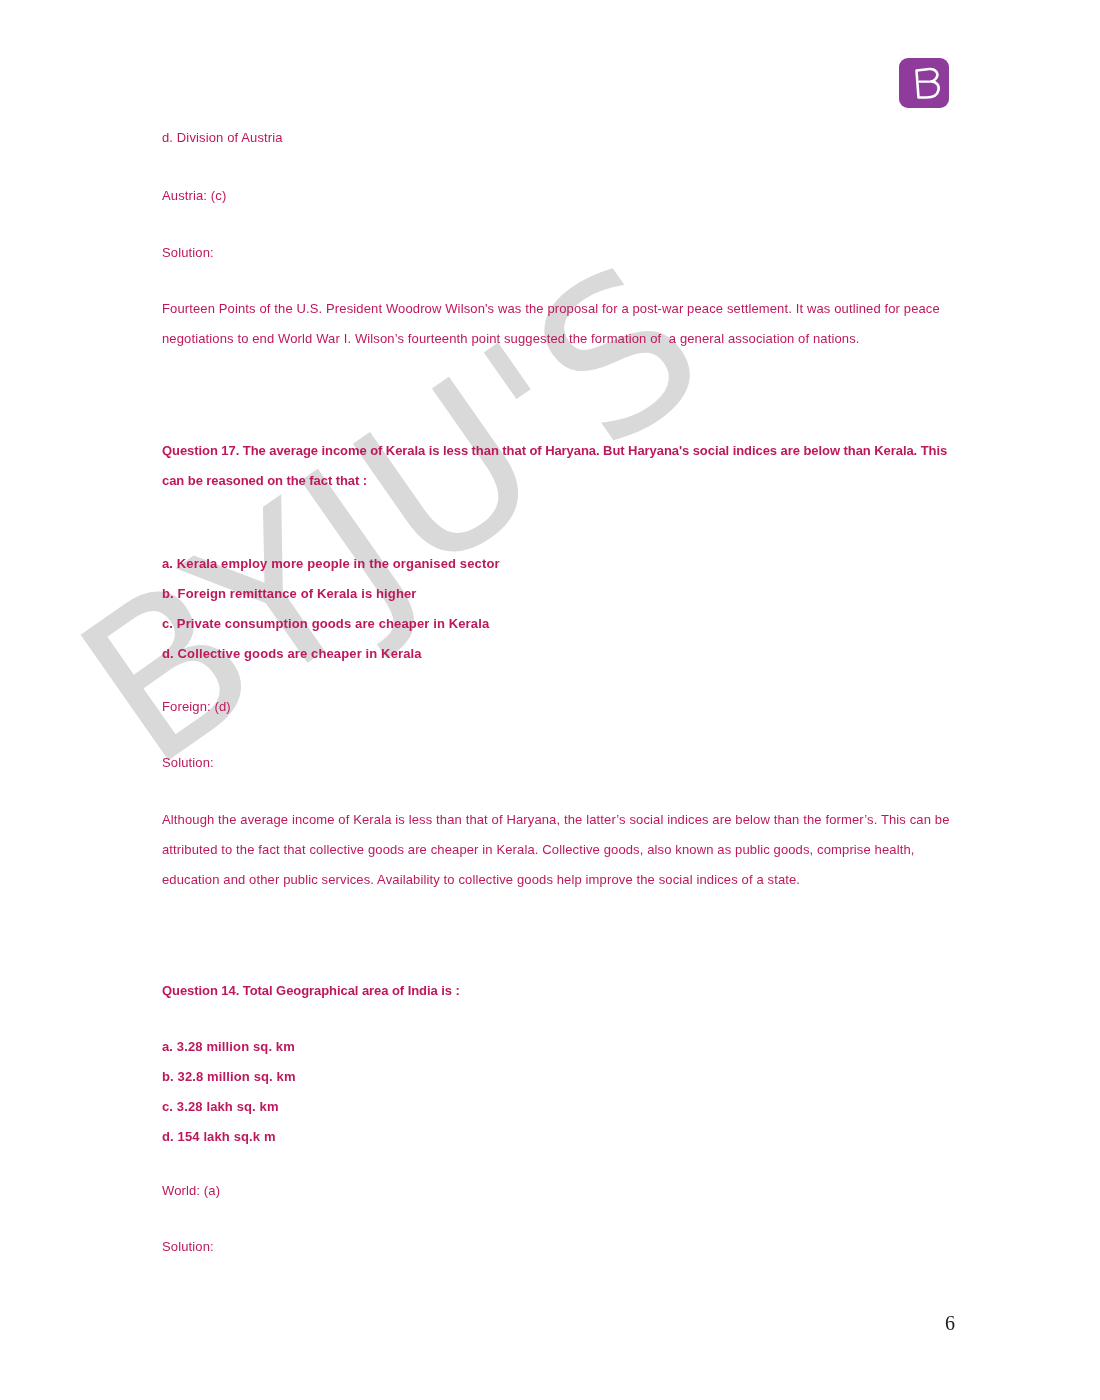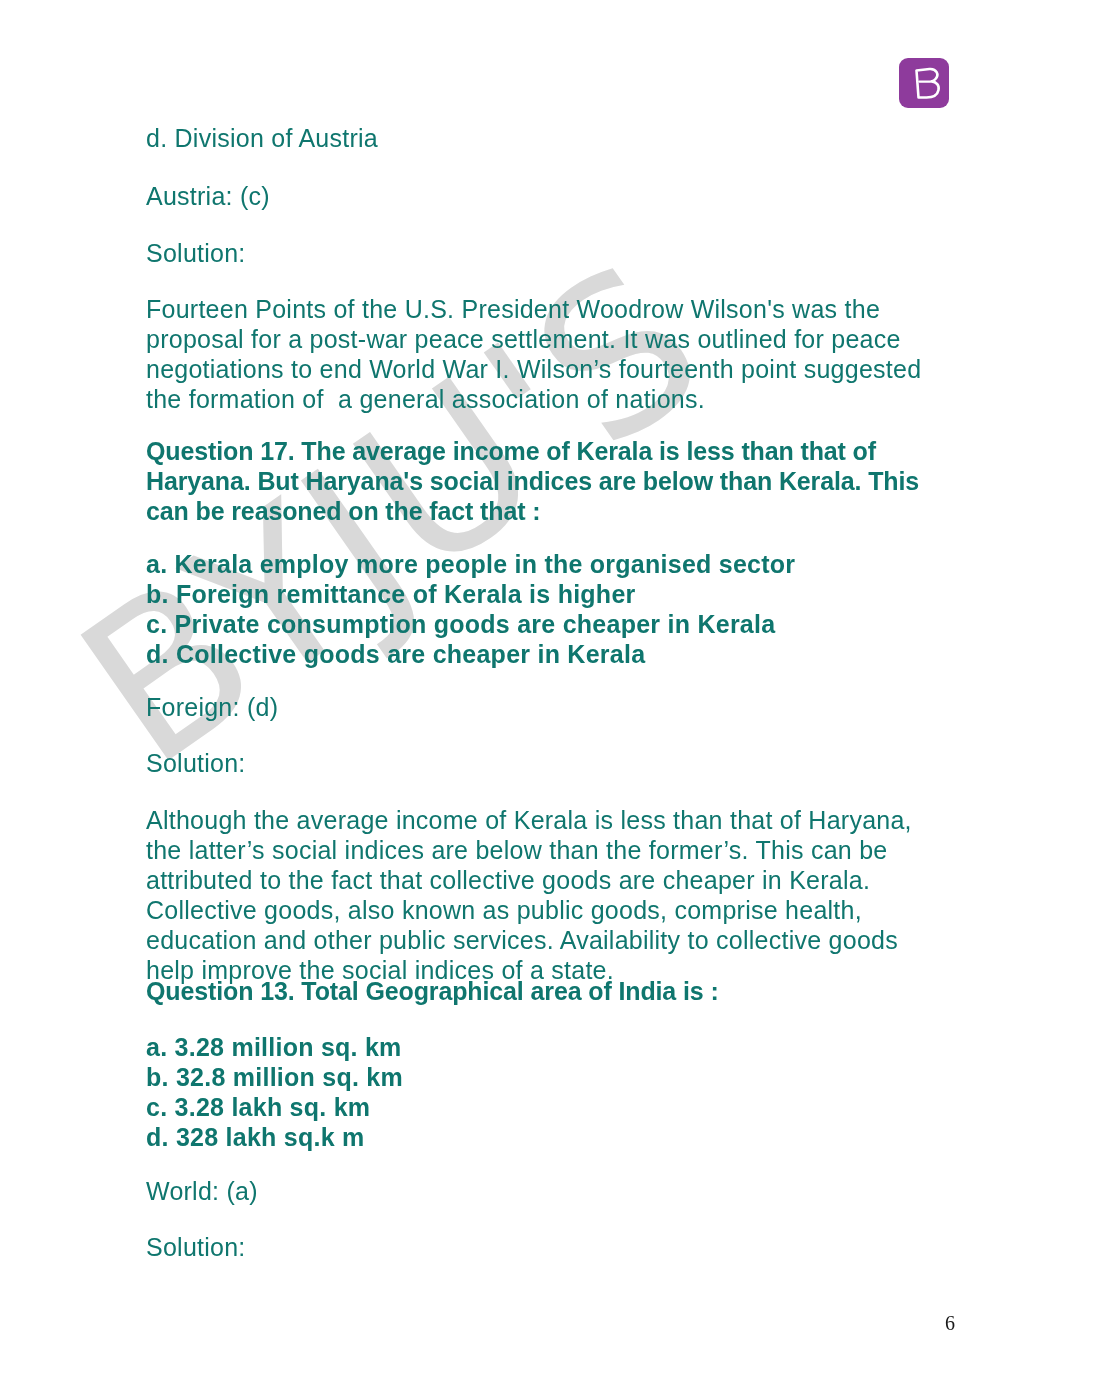--- a/index.html
+++ b/index.html
@@ -58,24 +58,24 @@
   
   .content {
     position: absolute;
     left: 146px;
     top: 0;
     width: 806px;
     z-index: 3;
   }
   .blk {
     position: absolute;
-    left: 0;
+    left: 16px;
     width: 806px;
-    color: #0f766e;
-    font-size: 25px;
+    color: #be185d;
+    font-size: 13px;
     line-height: 30px;
     letter-spacing: 0.01em;
     white-space: pre-wrap;
   }
   .blk.bold {
     font-weight: bold;
     letter-spacing: -0.005em;
   }
   .blk.narrow { width: 700px; font-weight: bold; }
 
@@ -127,26 +127,26 @@
 b. Foreign remittance of Kerala is higher
 c. Private consumption goods are cheaper in Kerala
 d. Collective goods are cheaper in Kerala</div>
 
     <div class="blk" style="top:692px">Foreign: (d)</div>
 
     <div class="blk" style="top:748px">Solution:</div>
 
     <div class="blk" style="top:805px">Although the average income of Kerala is less than that of Haryana, the latter’s social indices are below than the former’s. This can be attributed to the fact that collective goods are cheaper in Kerala. Collective goods, also known as public goods, comprise health, education and other public services. Availability to collective goods help improve the social indices of a state.</div>
 
-    <div class="blk bold" style="top:976px">Question 13. Total Geographical area of India is :</div>
+    <div class="blk bold" style="top:976px">Question 14. Total Geographical area of India is :</div>
 
     <div class="blk narrow" style="top:1032px">a. 3.28 million sq. km
 b. 32.8 million sq. km
 c. 3.28 lakh sq. km
-d. 328 lakh sq.k m</div>
+d. 154 lakh sq.k m</div>
 
     <div class="blk" style="top:1176px">World: (a)</div>
 
     <div class="blk" style="top:1232px">Solution:</div>
 
   </div>
 
   <div class="page-number">6</div>
 
 </div>

